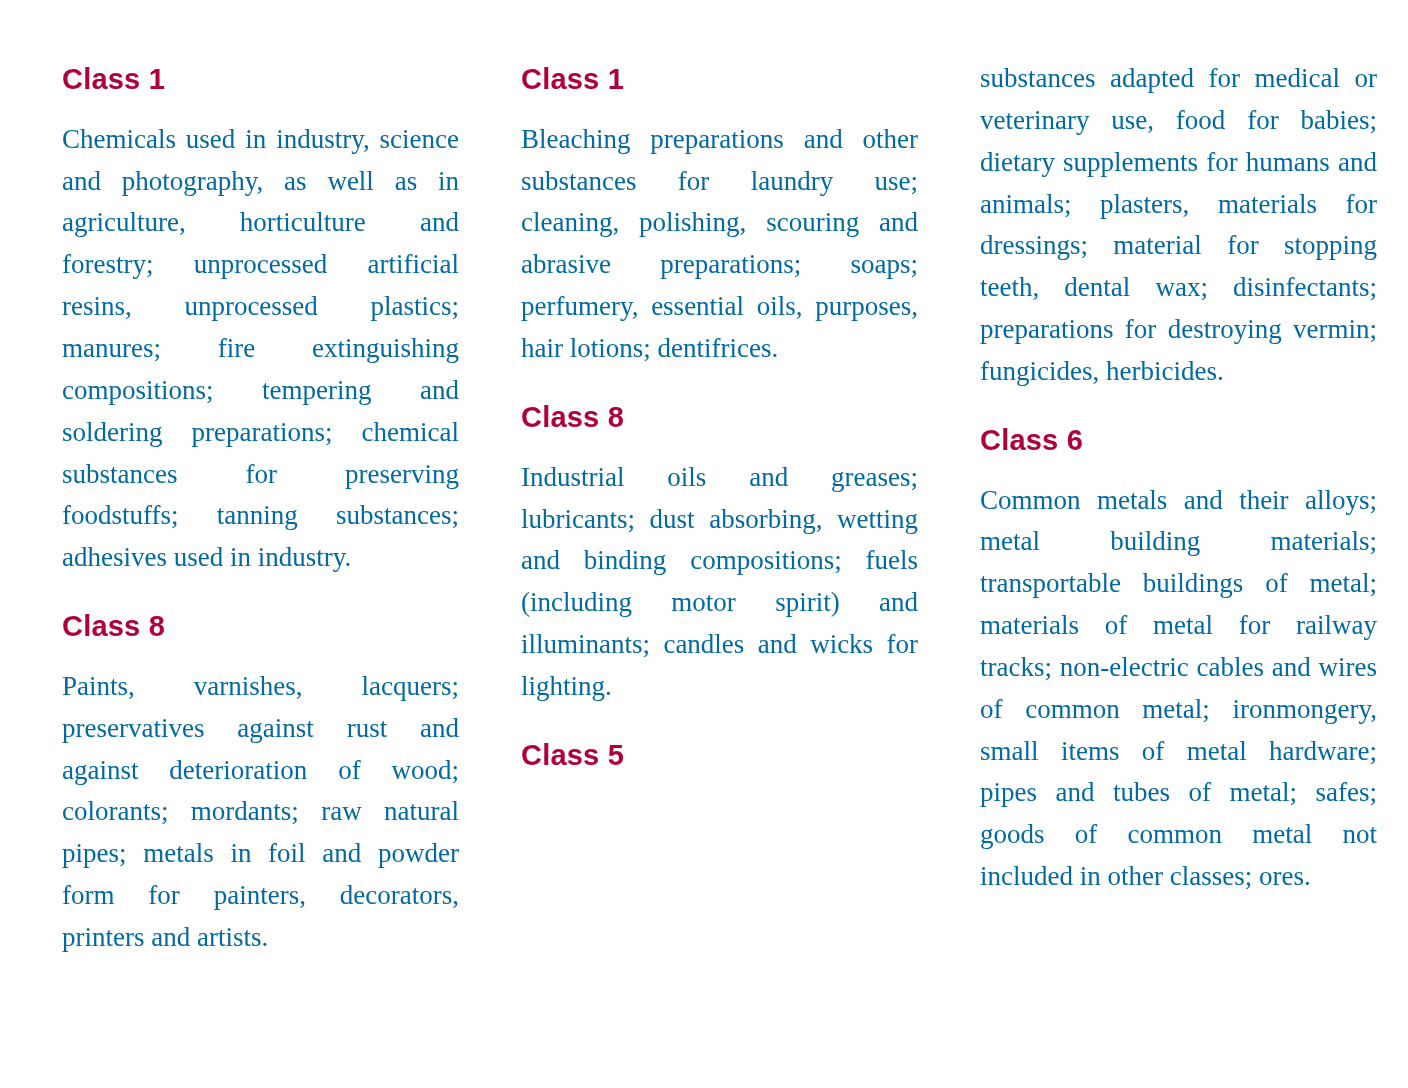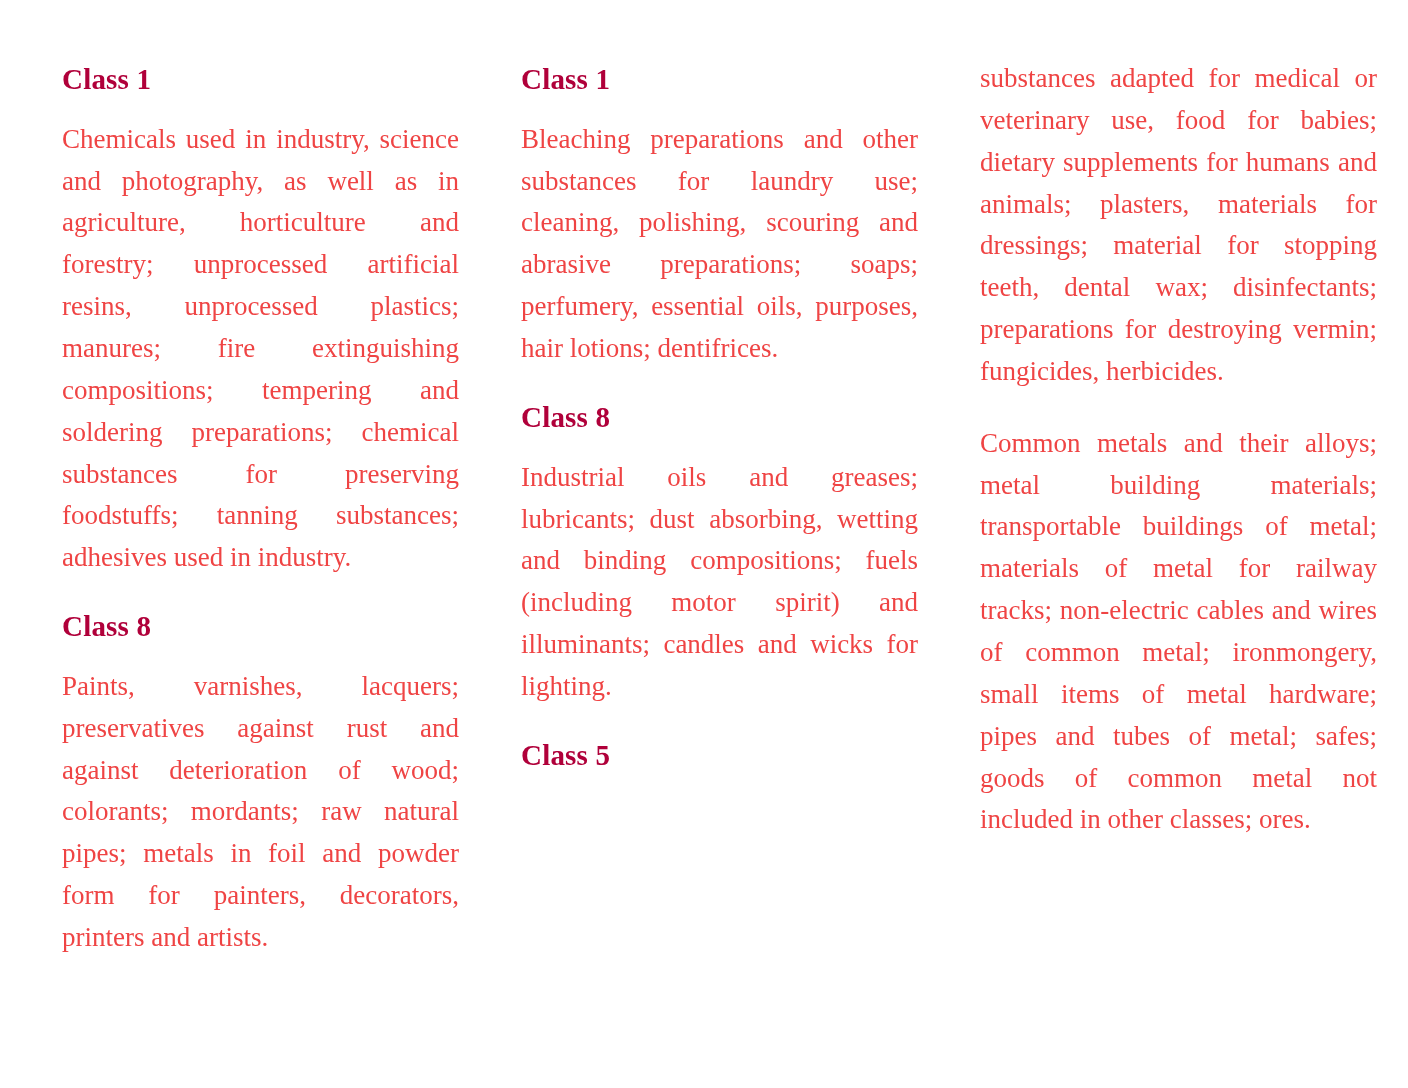--- a/index.html
+++ b/index.html
@@ -26,35 +26,35 @@
     flex-direction: row;
     gap: 62px;
     height: 1026px;
   }
   .col {
     width: 397px;
     flex: 0 0 397px;
   }
   .class-heading {
     color: #b0003a;
-    font-family: Liberation Serif, serif;
+    font-family: Liberation Sans, sans-serif;
     font-weight: bold;
     font-size: 29px;
     line-height: 1.2;
     margin: 0 0 22px 0;
     letter-spacing: 0.2px;
   }
   .class-body {
     font-family: "Liberation Serif", serif;
     font-size: 27px;
     line-height: 1.55;
     text-align: justify;
     text-justify: inter-word;
     margin: 0 0 30px 0;
-    color: #ef4444;
+    color: #0369a1;
     -webkit-hyphens: none;
     hyphens: none;
   }
   .class-body:last-child {
     margin-bottom: 0;
   }
   .continued {
     margin-top: 0;
   }
   
@@ -78,17 +78,18 @@
     <div class="col col-2">
       <h2 class="class-heading">Class 1</h2>
       <p class="class-body">Bleaching preparations and other substances for laundry use; cleaning, polishing, scouring and abrasive preparations; soaps; perfumery, essential oils, purposes, hair lotions; dentifrices.</p>
       <h2 class="class-heading">Class 8</h2>
       <p class="class-body">Industrial oils and greases; lubricants; dust absorbing, wetting and binding compositions; fuels (including motor spirit) and illuminants; candles and wicks for lighting.</p>
       <h2 class="class-heading">Class 5</h2>
     </div>
 
     <div class="col col-3">
       <p class="class-body continued">substances adapted for medical or veterinary use, food for babies; dietary supplements for humans and animals; plasters, materials for dressings; material for stopping teeth, dental wax; disinfectants; preparations for destroying vermin; fungicides, herbicides.</p>
+      <h2 class="class-heading">Class 6</h2>
       <p class="class-body">Common metals and their alloys; metal building materials; transportable buildings of metal; materials of metal for railway tracks; non-electric cables and wires of common metal; ironmongery, small items of metal hardware; pipes and tubes of metal; safes; goods of common metal not included in other classes; ores.</p>
     </div>
 
   </div>
 </div>
 
 </body></html>

